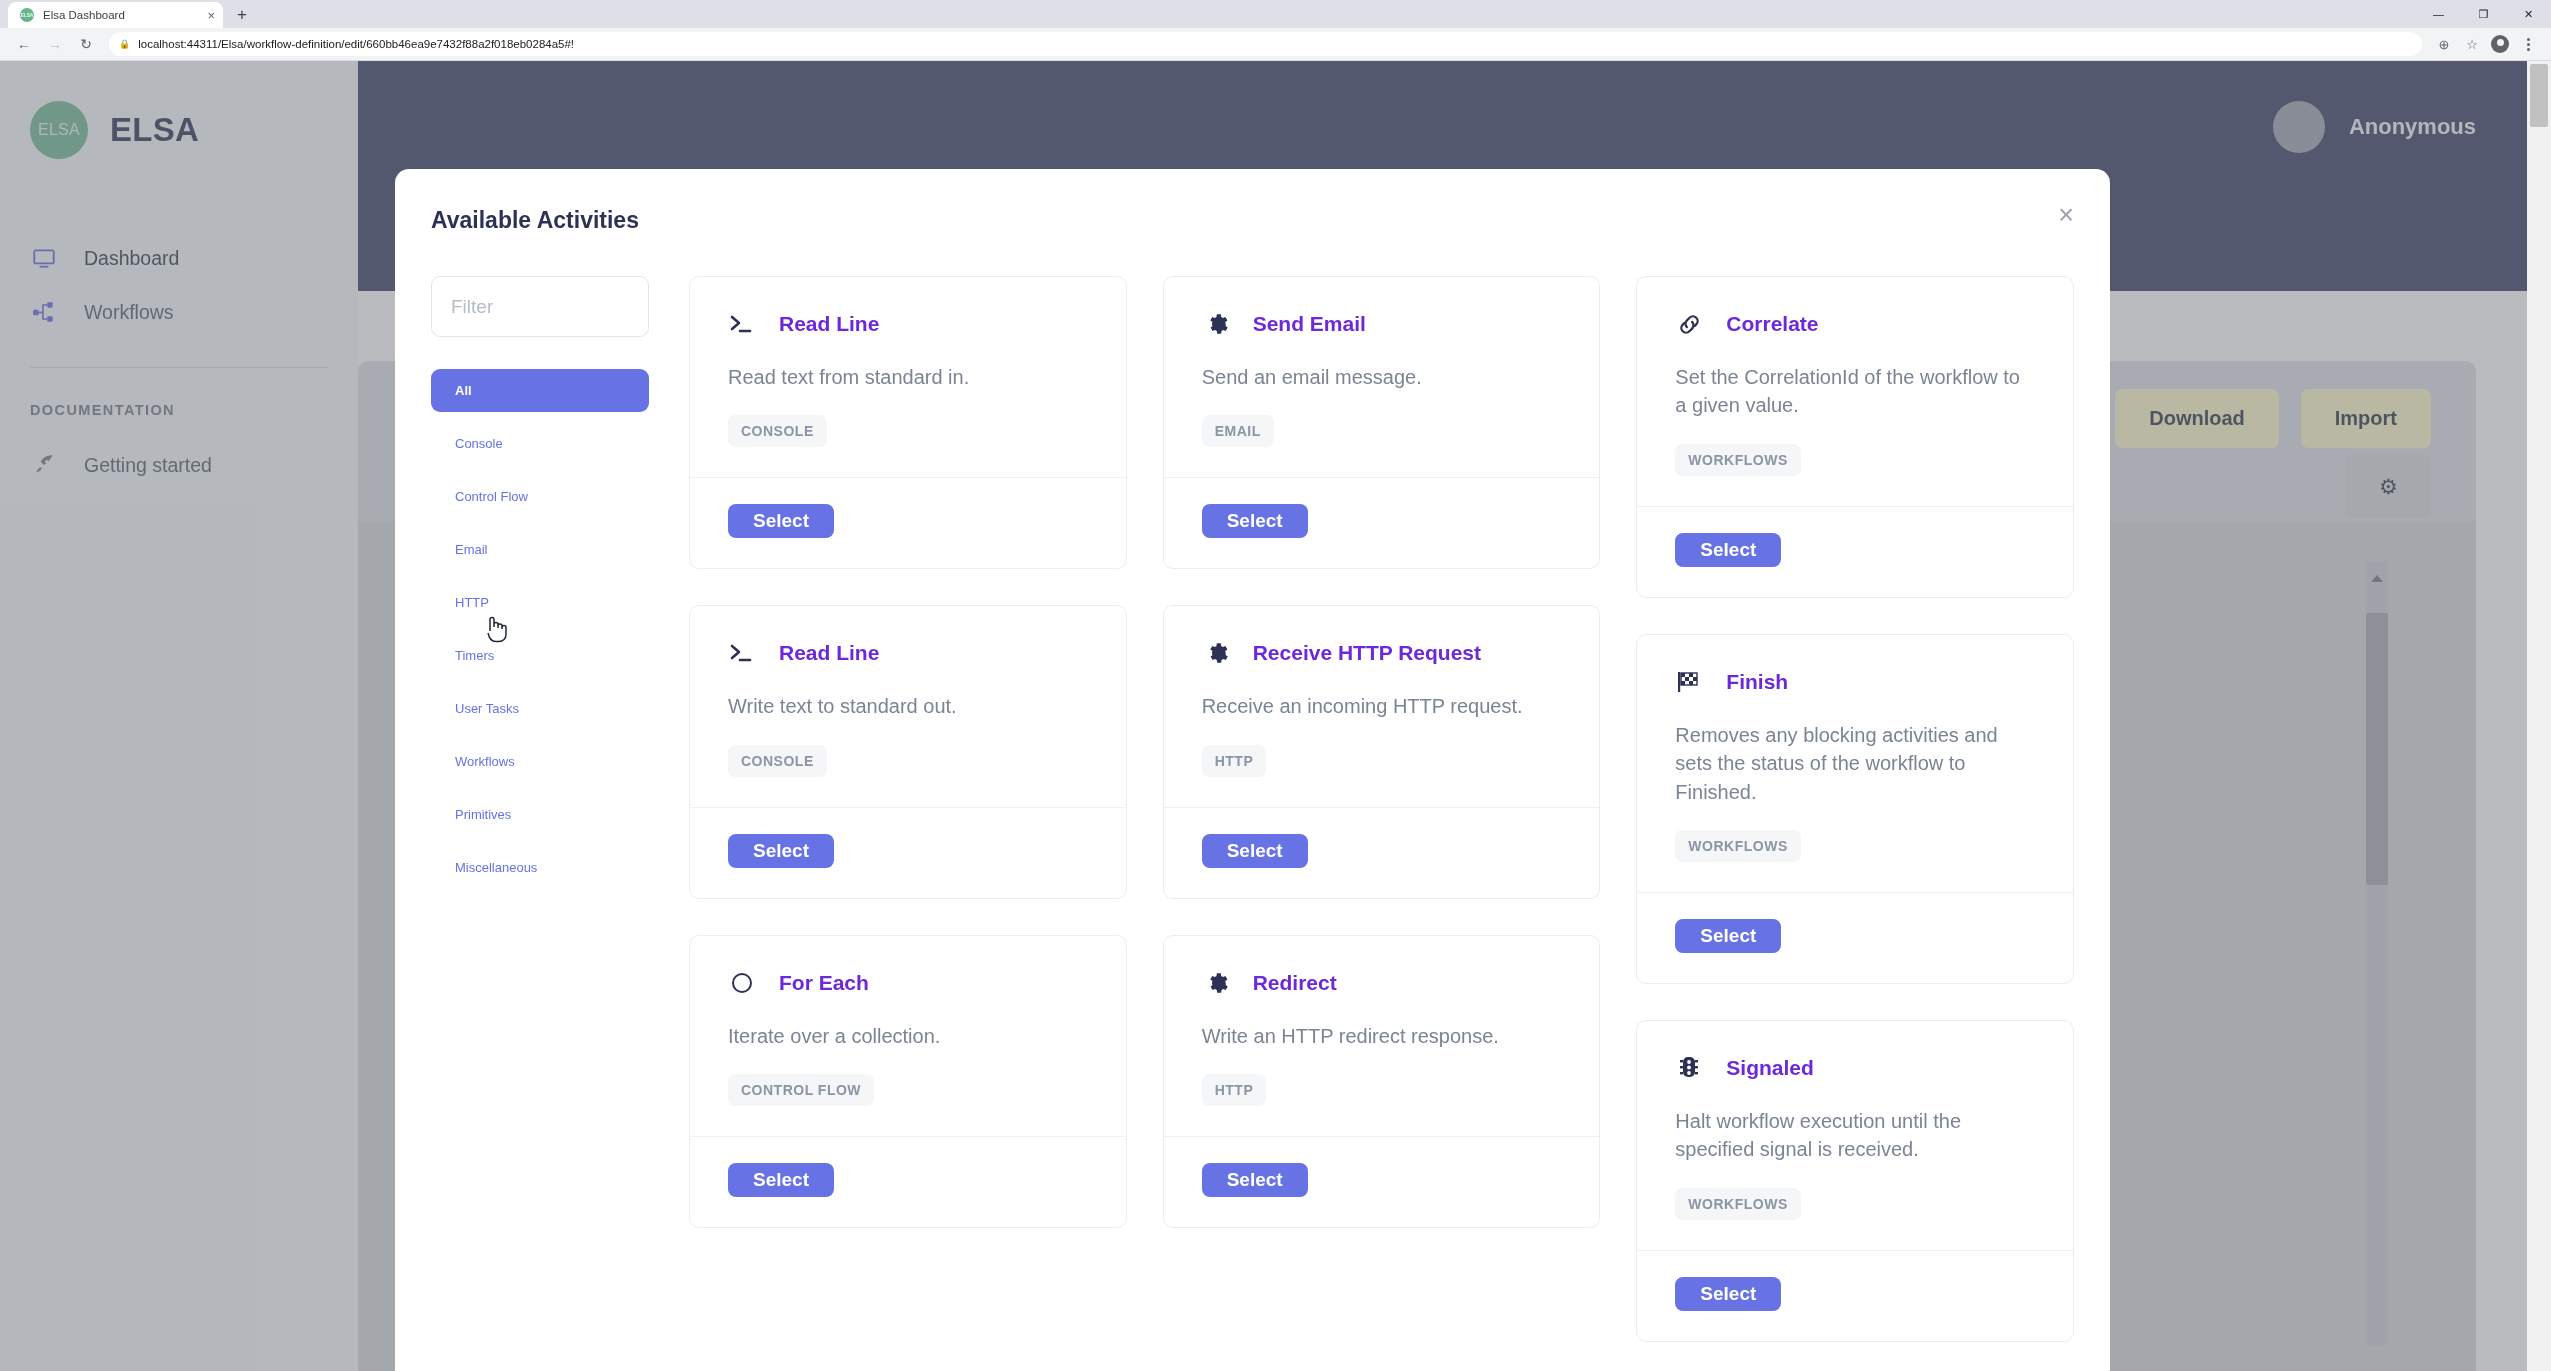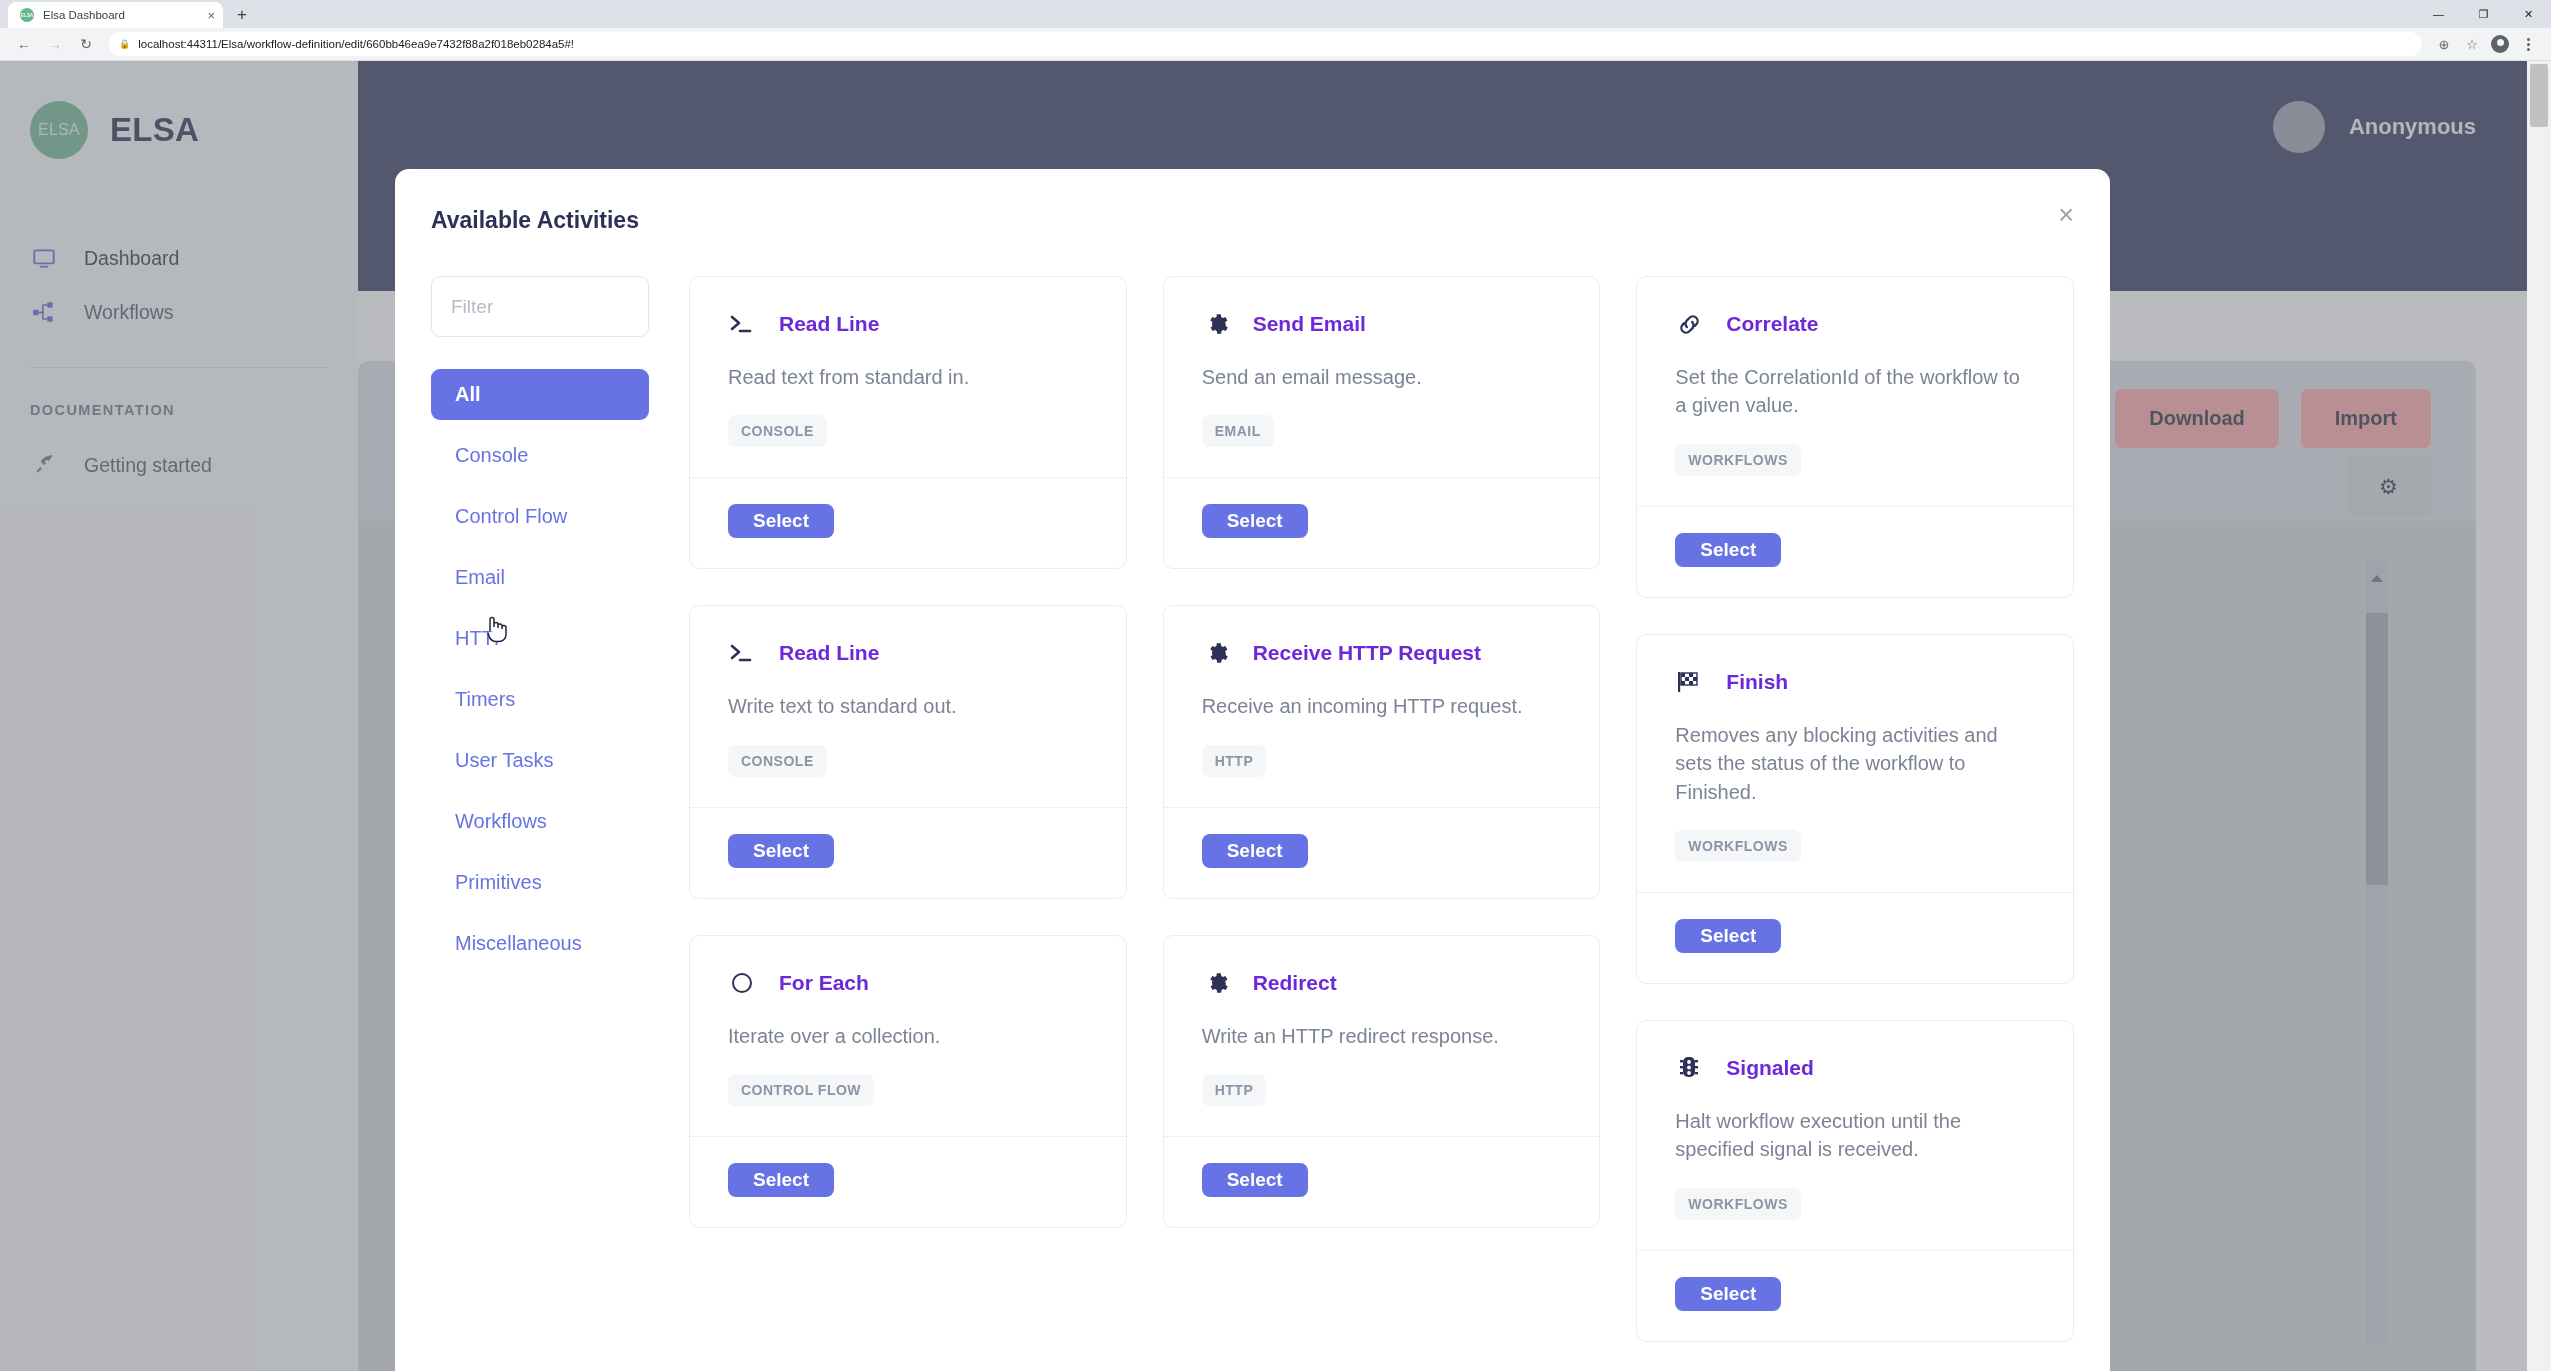--- a/index.html
+++ b/index.html
@@ -159,21 +159,21 @@
     position: absolute;
     left: 0; right: 75px; top: 300px; bottom: 0;
     background: #dcdee1;
     border-radius: 10px 10px 0 0;
   }
   .action-row {
     position: absolute; right: 45px; top: 28px;
     display: flex; align-items: flex-start; gap: 22px;
   }
   .ghost-btn {
-    background: #fca5a5;
+    background: #fef9c3;
     border-radius: 7px;
     padding: 18px 34px;
     font-size: 20px; font-weight: 700; color: #1f2937;
     cursor: pointer;
   }
   .gear-btn {
     position: absolute; right: 45px; top: 94px;
     width: 85px; height: 63px; border-radius: 7px;
     background: #d5d7da;
     display: flex; align-items: center; justify-content: center;
@@ -243,21 +243,21 @@
     color: #2d3156;
     font-family: "Liberation Sans", sans-serif;
     background: #fff;
     outline: none;
   }
   .filter-input::placeholder { color: #b6bcc6; }
   .cat-list { margin-top: 32px; }
   .cat-item {
     display: block;
     padding: 14px 0 14px 24px;
-    font-size: 20px;
+    font-size: 13px;
     color: #6772e5;
     border-radius: 9px;
     cursor: pointer;
     margin-bottom: 10px;
     white-space: nowrap;
   }
   .cat-item.active {
     background: #6772e5;
     color: #ffffff;
     font-weight: 700;

